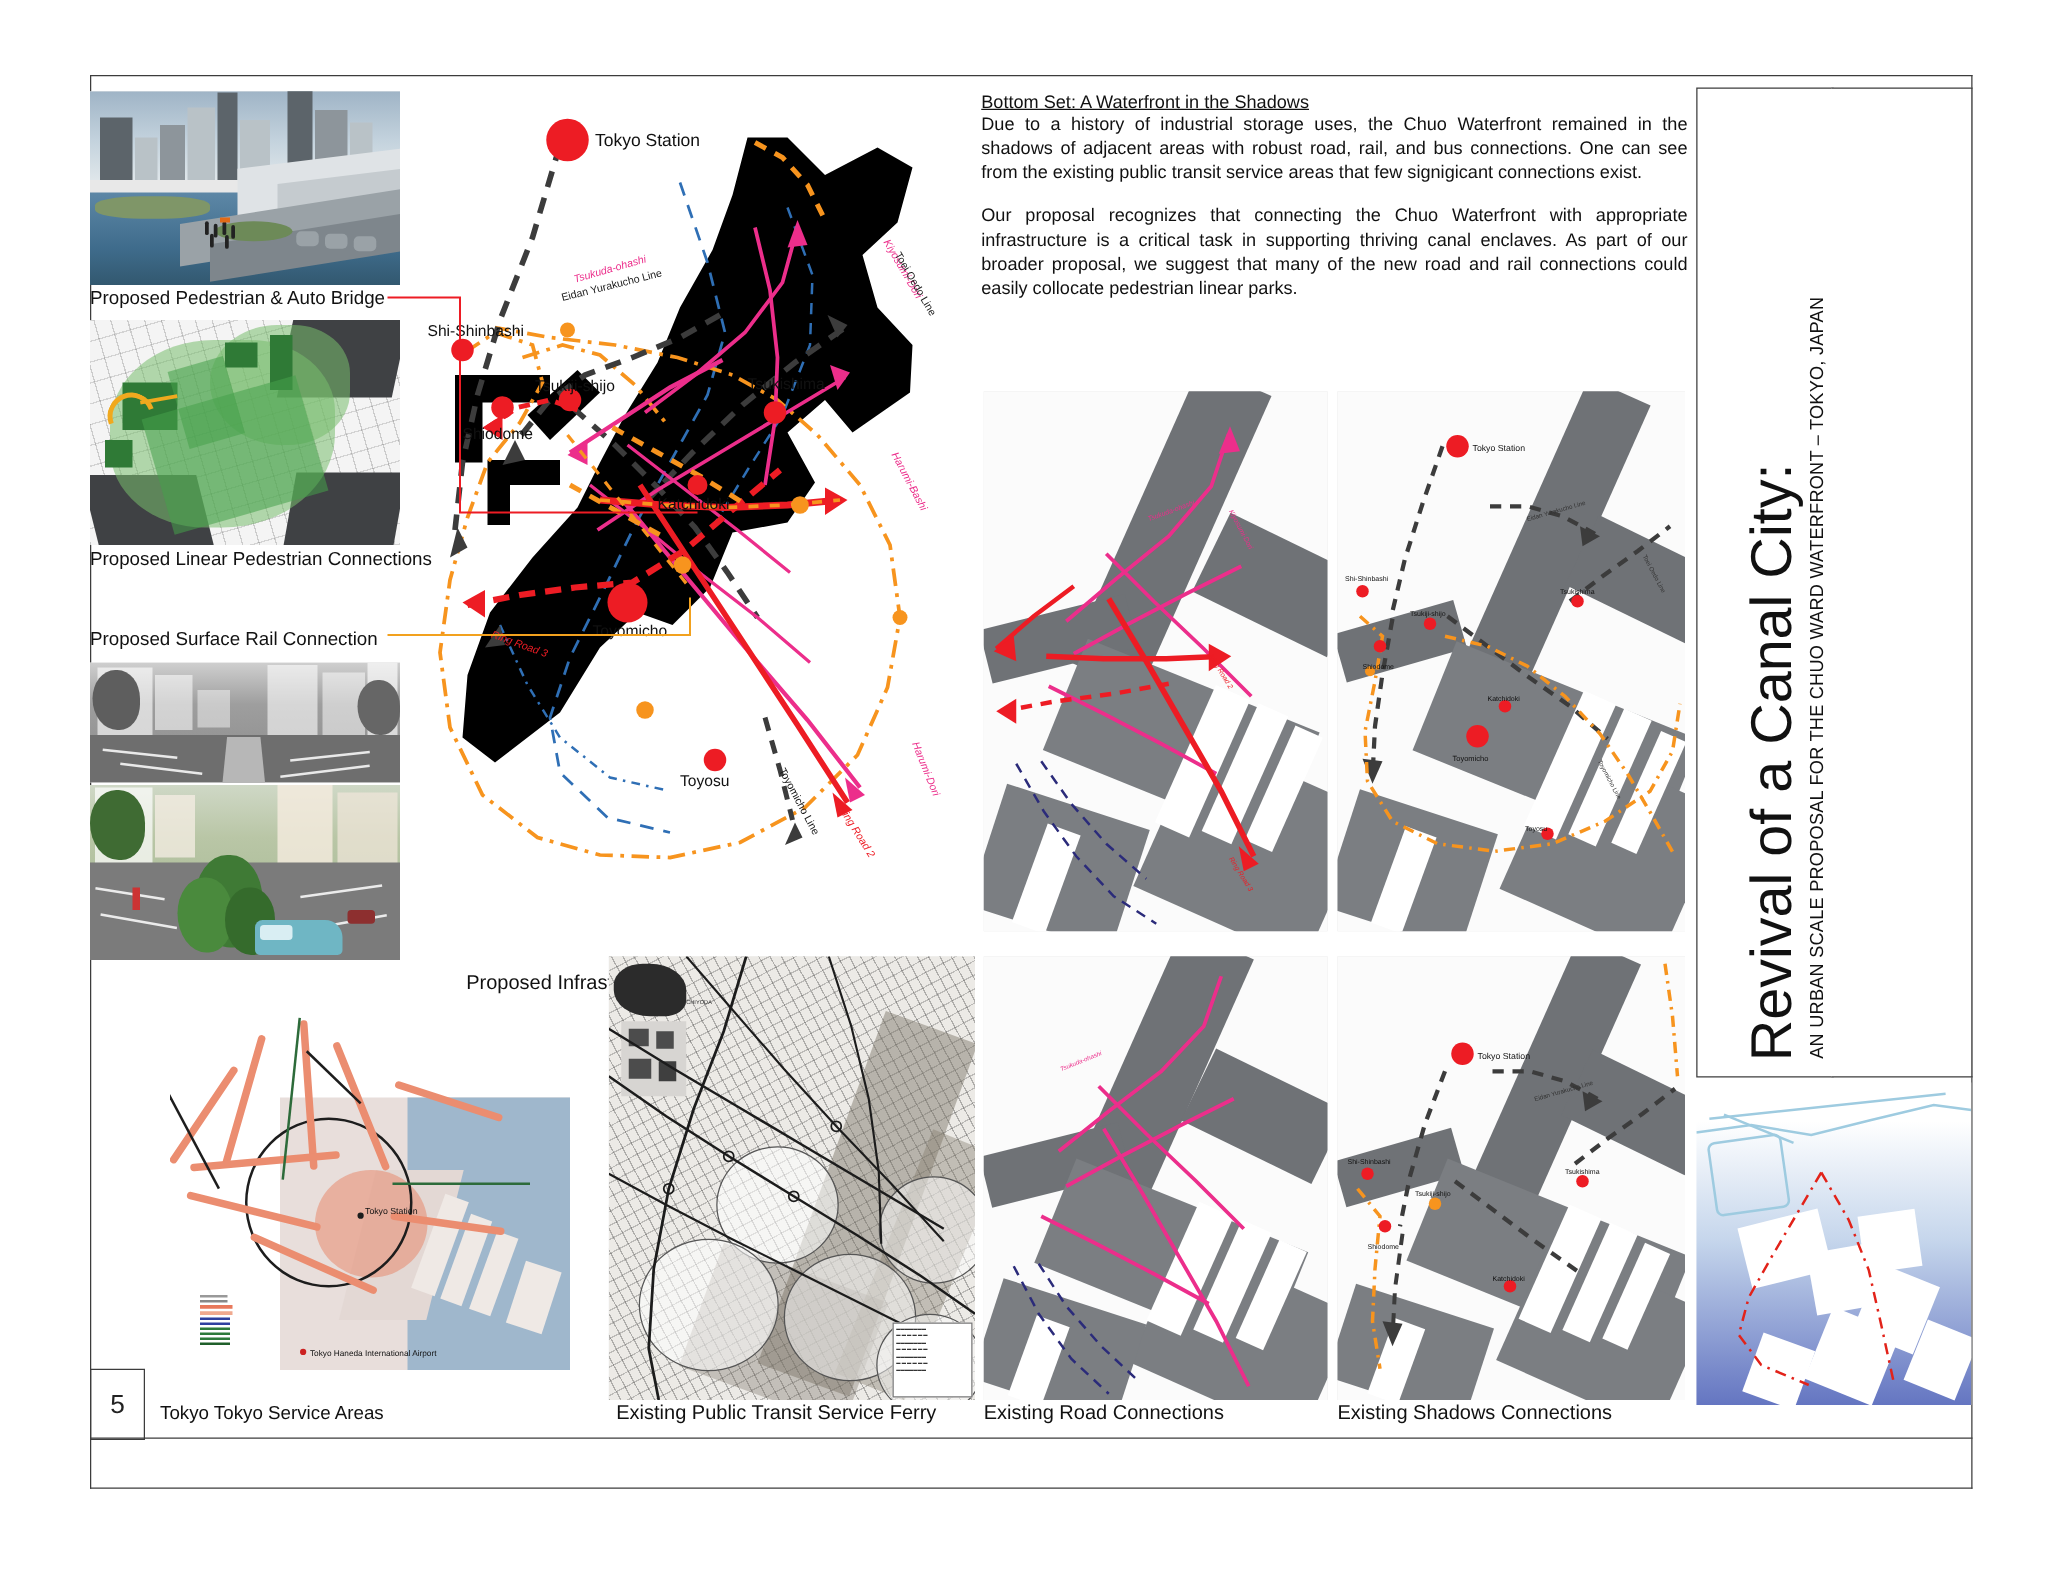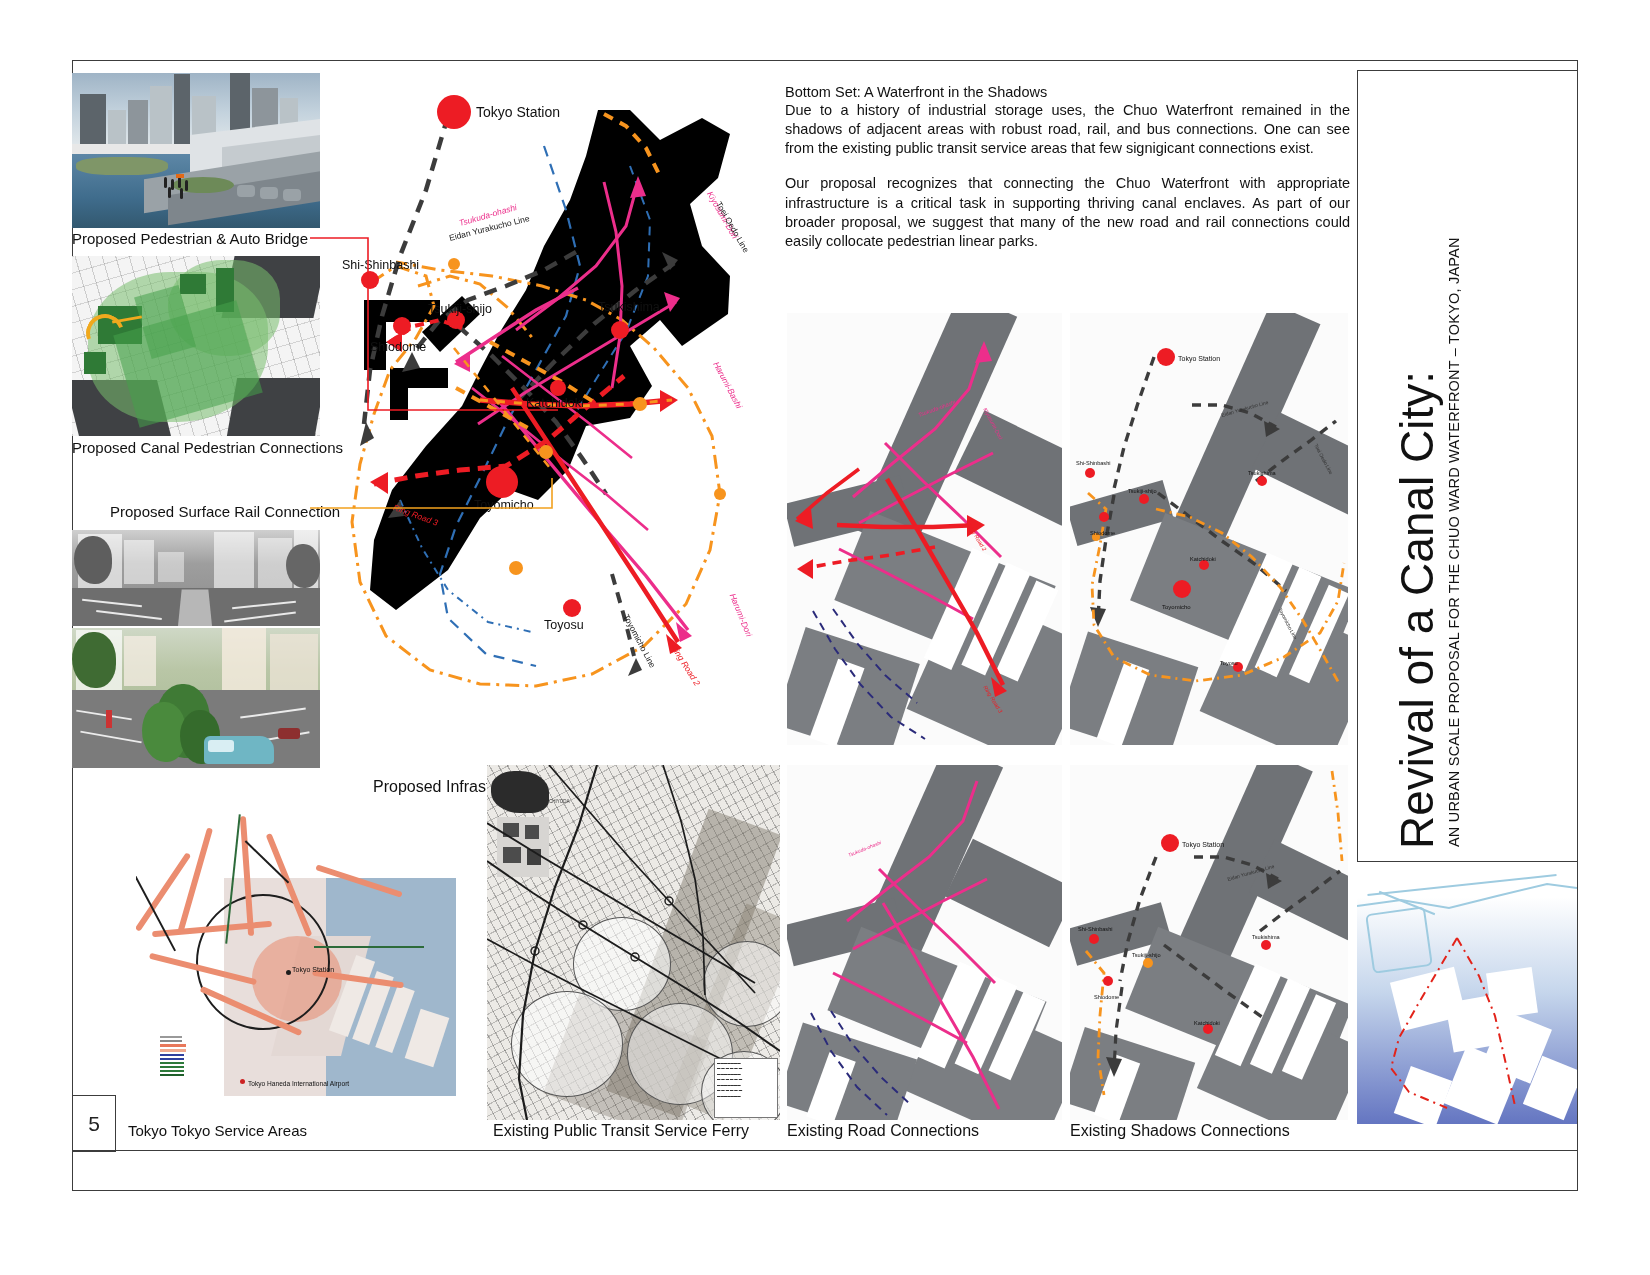--- a/index.html
+++ b/index.html
@@ -57,21 +57,21 @@
   .lbl{position:absolute;font-size:12.5px;color:#111;white-space:nowrap;}
   .lbl-sm{position:absolute;font-size:8px;white-space:nowrap;}
 
   
   .cap{position:absolute;font-size:15px;color:#111;white-space:nowrap;}
   .cap-main{position:absolute;font-size:16px;color:#111;white-space:nowrap;}
 
   
   #headline{position:absolute;left:785px;top:68px;width:565px;}
   #headline h1{margin:0;font-size:29px;font-weight:400;letter-spacing:.1px;line-height:1.05;}
-  .sub{font-size:14.5px;margin-top:16px;}
+  .sub{font-size:14.5px;margin-top:6px;text-decoration:underline;}
   .body{font-size:14.5px;line-height:1.32;text-align:justify;margin-top:1px;}
   .gap{height:15px;}
 
   
   #title-panel{position:absolute;left:1357px;top:70px;width:108px;height:790px;
       border:1px solid #3c3c3c;overflow:hidden;}
   #title-panel .vt{position:absolute;left:0;top:0;width:790px;height:108px;
       transform:rotate(-90deg);transform-origin:0 0;translate:0 790px;
       display:flex;align-items:flex-end;}
   .vtitle{font-size:46px;font-weight:400;line-height:.98;white-space:nowrap;
@@ -146,23 +146,23 @@
   <div class="pm-greenhalo" style="left:96px;top:4px;width:112px;height:96px;border-radius:48% 40% 44% 52%;"></div>
   <div class="pm-greendk" style="left:26px;top:50px;width:44px;height:38px;"></div>
   <div class="pm-greendk" style="left:12px;top:96px;width:22px;height:22px;"></div>
   <div class="pm-greendk" style="left:108px;top:18px;width:26px;height:20px;"></div>
   <div class="pm-greendk" style="left:144px;top:12px;width:18px;height:44px;"></div>
   <div class="pm-greenmid" style="left:52px;top:60px;width:128px;height:96px;transform:rotate(-16deg);"></div>
   <div class="pm-greenmid" style="left:70px;top:34px;width:46px;height:64px;transform:rotate(-16deg);"></div>
   <div class="pm-yellow" style="left:14px;top:58px;width:30px;height:30px;transform:rotate(25deg);"></div>
   <div style="position:absolute;left:40px;top:62px;width:30px;height:3px;background:#f0a91e;transform:rotate(-10deg);"></div>
 </div>
-<div class="cap" style="left:72px;top:439px;">Proposed Canal Pedestrian Connections</div>
-
-<div class="cap" style="left:72px;top:503px;margin-left:38px;">Proposed Surface Rail Connection</div>
+<div class="cap" style="left:72px;top:439px;">Proposed Linear Pedestrian Connections</div>
+
+<div class="cap" style="left:72px;top:503px;">Proposed Surface Rail Connection</div>
 
 <div class="imgbox" style="left:72px;top:530px;width:248px;height:96px;">
   <div class="photo-bw"></div>
   <div class="bldg" style="left:6px;top:4px;width:44px;height:56px;background:rgba(255,255,255,.62);"></div>
   <div class="bldg" style="left:52px;top:10px;width:30px;height:44px;"></div>
   <div class="bldg" style="left:86px;top:22px;width:26px;height:30px;background:rgba(255,255,255,.45);"></div>
   <div class="bldg" style="left:142px;top:2px;width:40px;height:58px;background:rgba(255,255,255,.58);"></div>
   <div class="bldg" style="left:186px;top:8px;width:34px;height:50px;background:rgba(255,255,255,.5);"></div>
   <div class="bldg" style="left:222px;top:0px;width:24px;height:60px;background:rgba(255,255,255,.66);"></div>
   <div class="road" style="left:0;top:58px;width:248px;height:38px;"></div>

